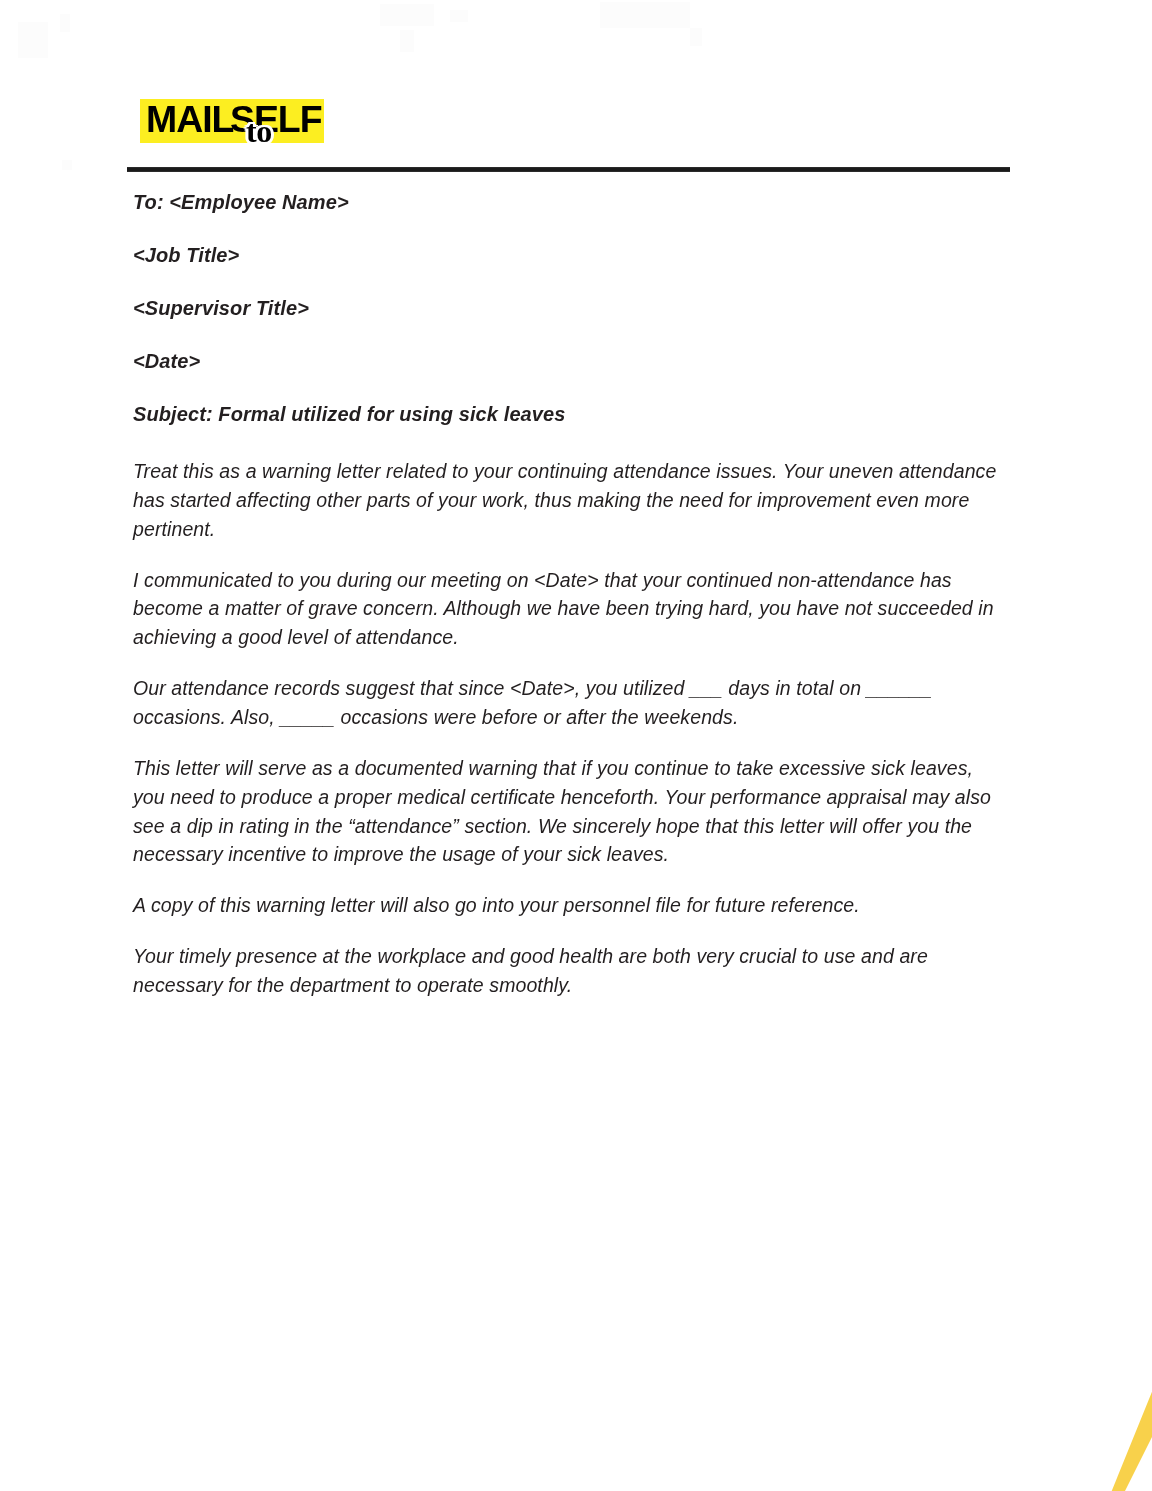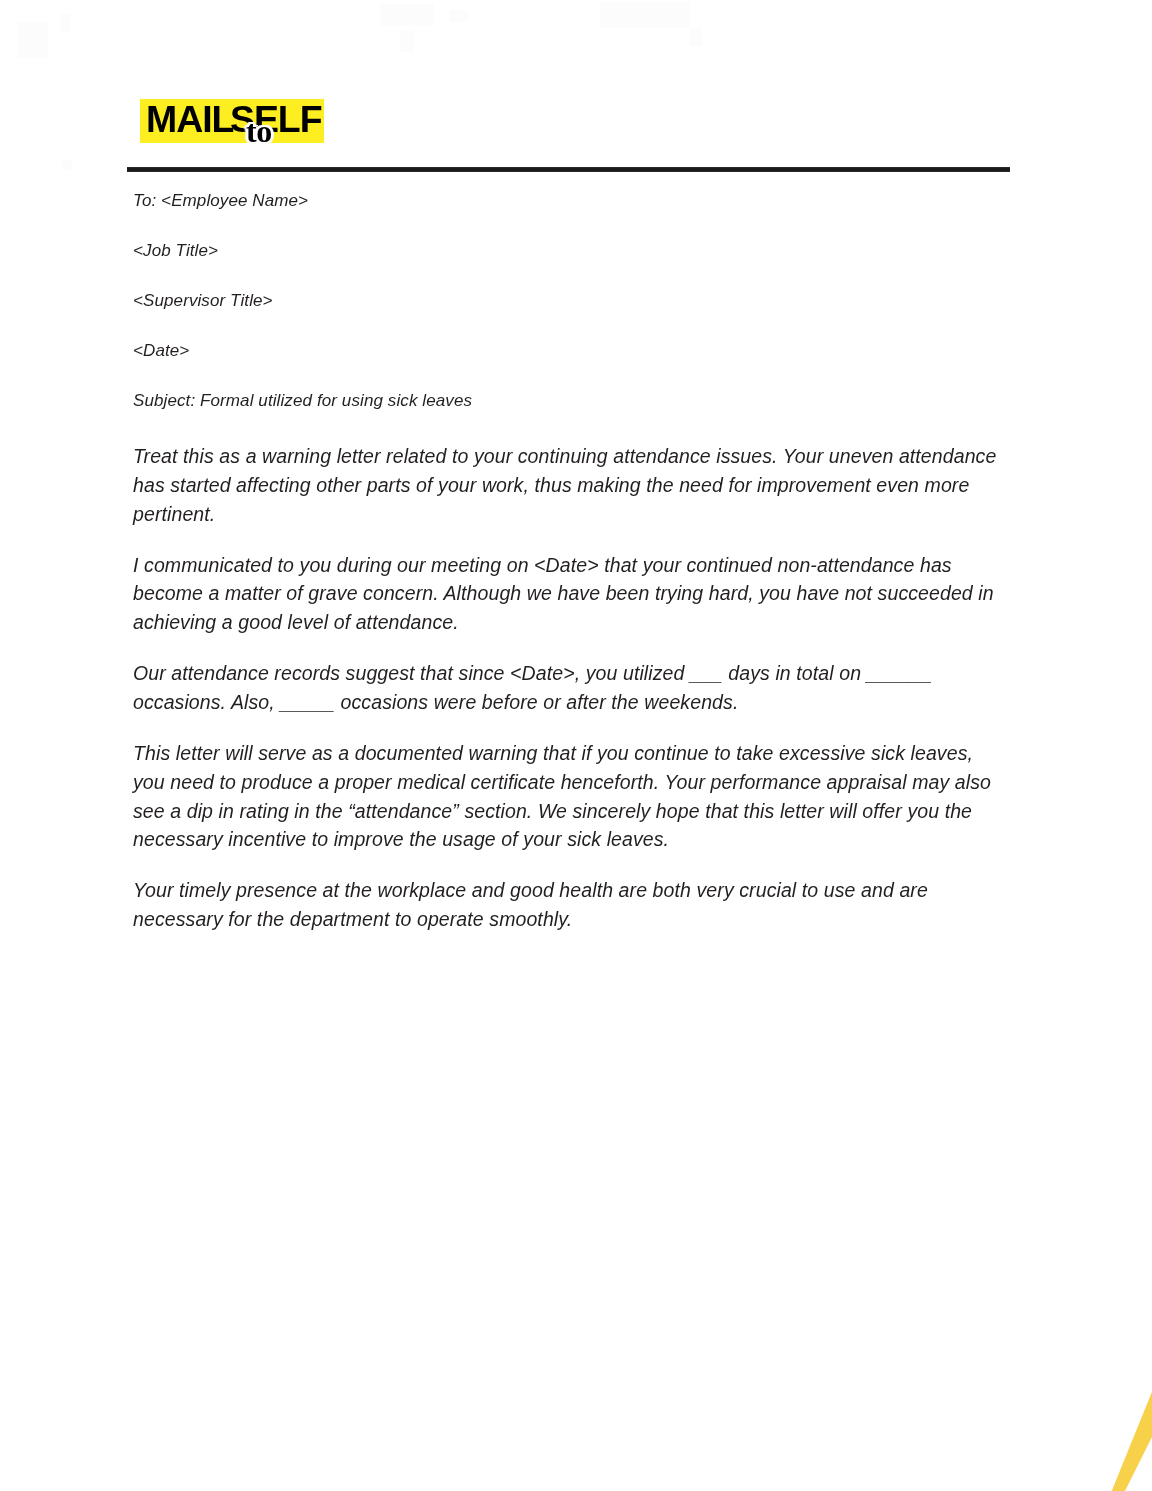--- a/index.html
+++ b/index.html
@@ -90,25 +90,26 @@
   
   .body {
     position: absolute;
     left: 133px;
     top: 192px;
     width: 880px;
   }
 
   .line {
     font-style: italic;
-    font-size: 17px;
+    font-size: 20px;
     line-height: 1.0;
     color: #231f20;
     margin: 0 0 33px 0;
     letter-spacing: 0.1px;
+    font-weight: bold;
   }
 
   .para {
     font-style: italic;
     font-size: 19.5px;
     line-height: 1.48;
     color: #231f20;
     margin: 0 7px 22px 0;
     letter-spacing: 0.1px;
   }
@@ -170,20 +171,21 @@
     <p class="line">To: &lt;Employee Name&gt;</p>
     <p class="line">&lt;Job Title&gt;</p>
     <p class="line">&lt;Supervisor Title&gt;</p>
     <p class="line">&lt;Date&gt;</p>
     <p class="line">Subject: Formal utilized for using sick leaves</p>
 
     <p class="para">Treat this as a warning letter related to your continuing attendance issues. Your uneven attendance has started affecting other parts of your work, thus making the need for improvement even more pertinent.</p>
     <p class="para">I communicated to you during our meeting on &lt;Date&gt; that your continued non-attendance has become a matter of grave concern. Although we have been trying hard, you have not succeeded in achieving a good level of attendance.</p>
     <p class="para">Our attendance records suggest that since &lt;Date&gt;, you utilized ___ days in total on ______ occasions. Also, _____ occasions were before or after the weekends.</p>
     <p class="para">This letter will serve as a documented warning that if you continue to take excessive sick leaves, you need to produce a proper medical certificate henceforth. Your performance appraisal may also see a dip in rating in the “attendance” section. We sincerely hope that this letter will offer you the necessary incentive to improve the usage of your sick leaves.</p>
+    <p class="para">A copy of this warning letter will also go into your personnel file for future reference.</p>
     <p class="para">Your timely presence at the workplace and good health are both very crucial to use and are necessary for the department to operate smoothly.</p>
 
   </div>
 
   <div class="corner-wedge">
     <div class="tri"></div>
     <div class="notch"></div>
   </div>
 
 </div>

